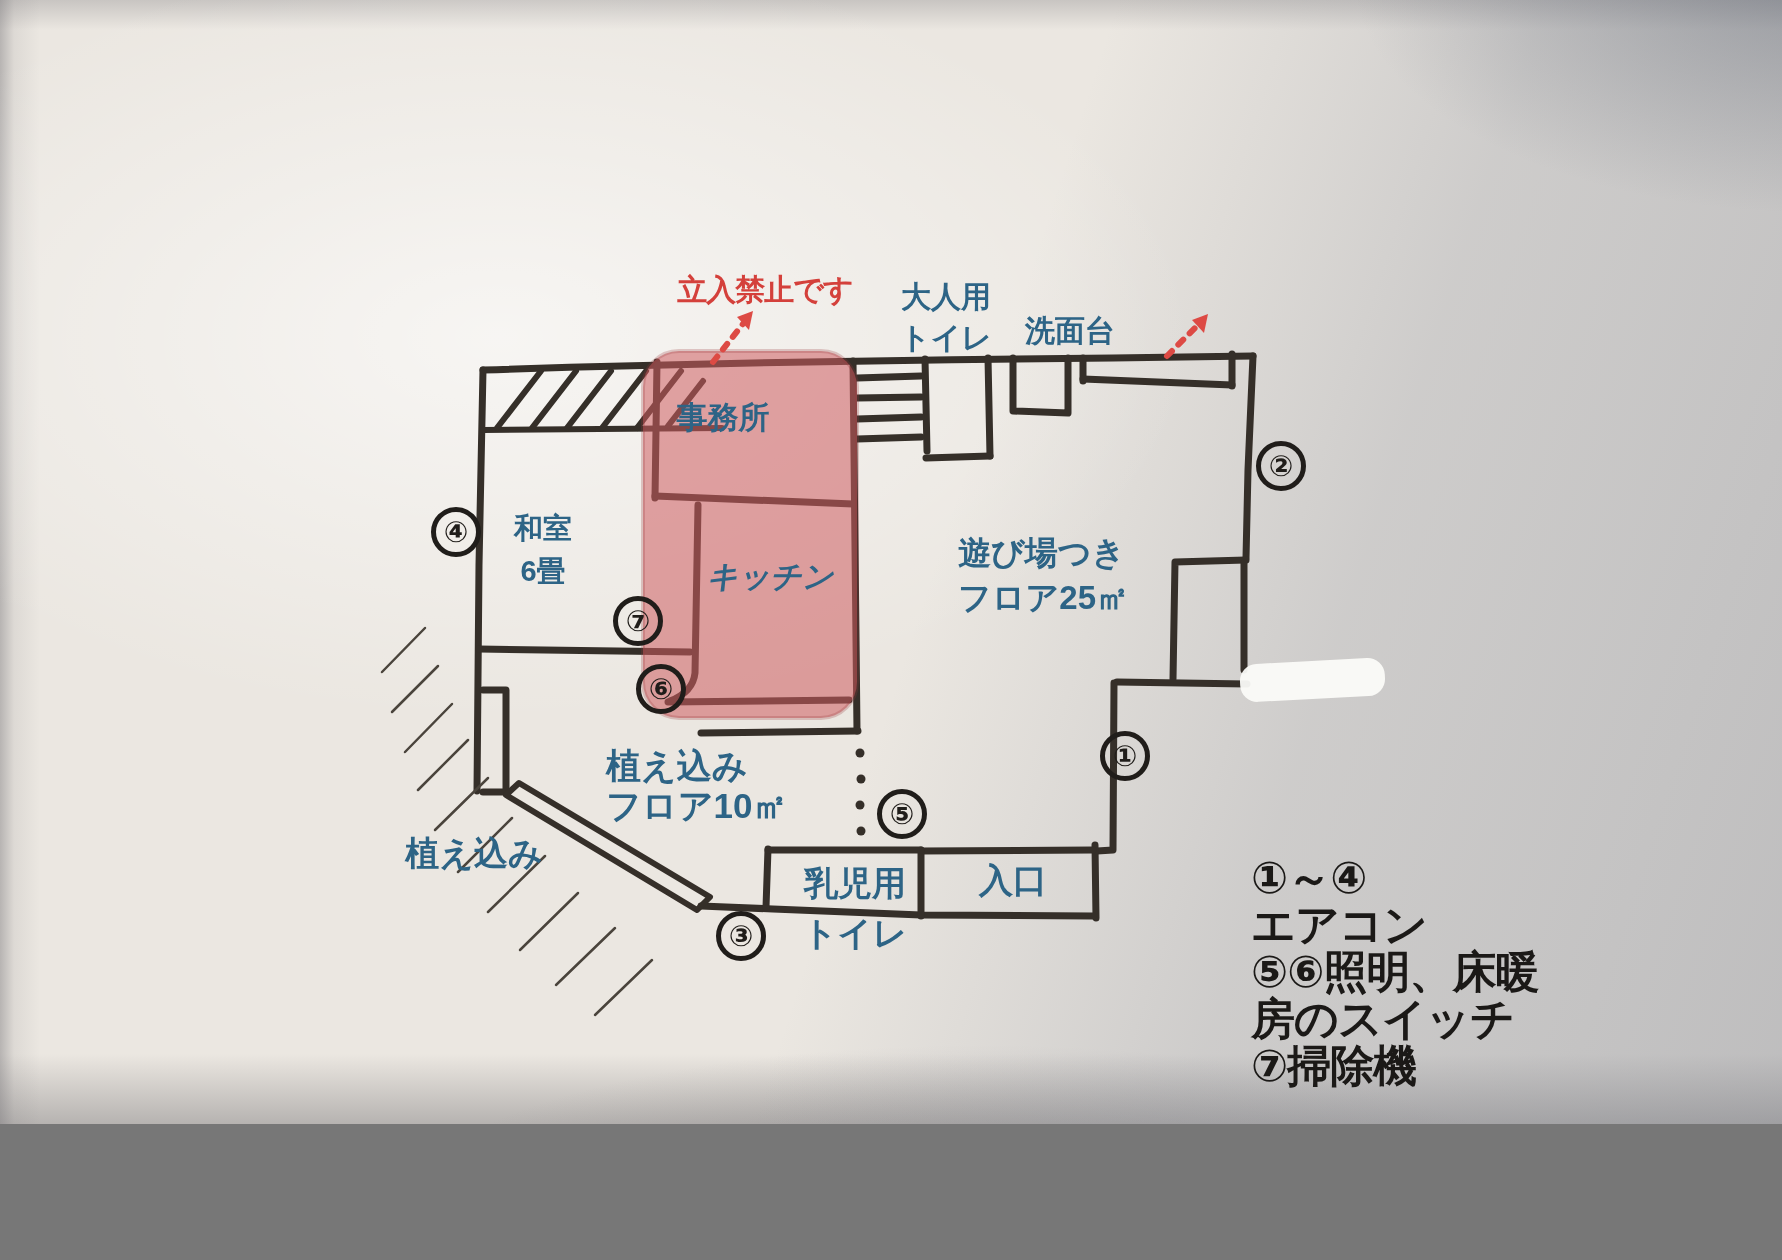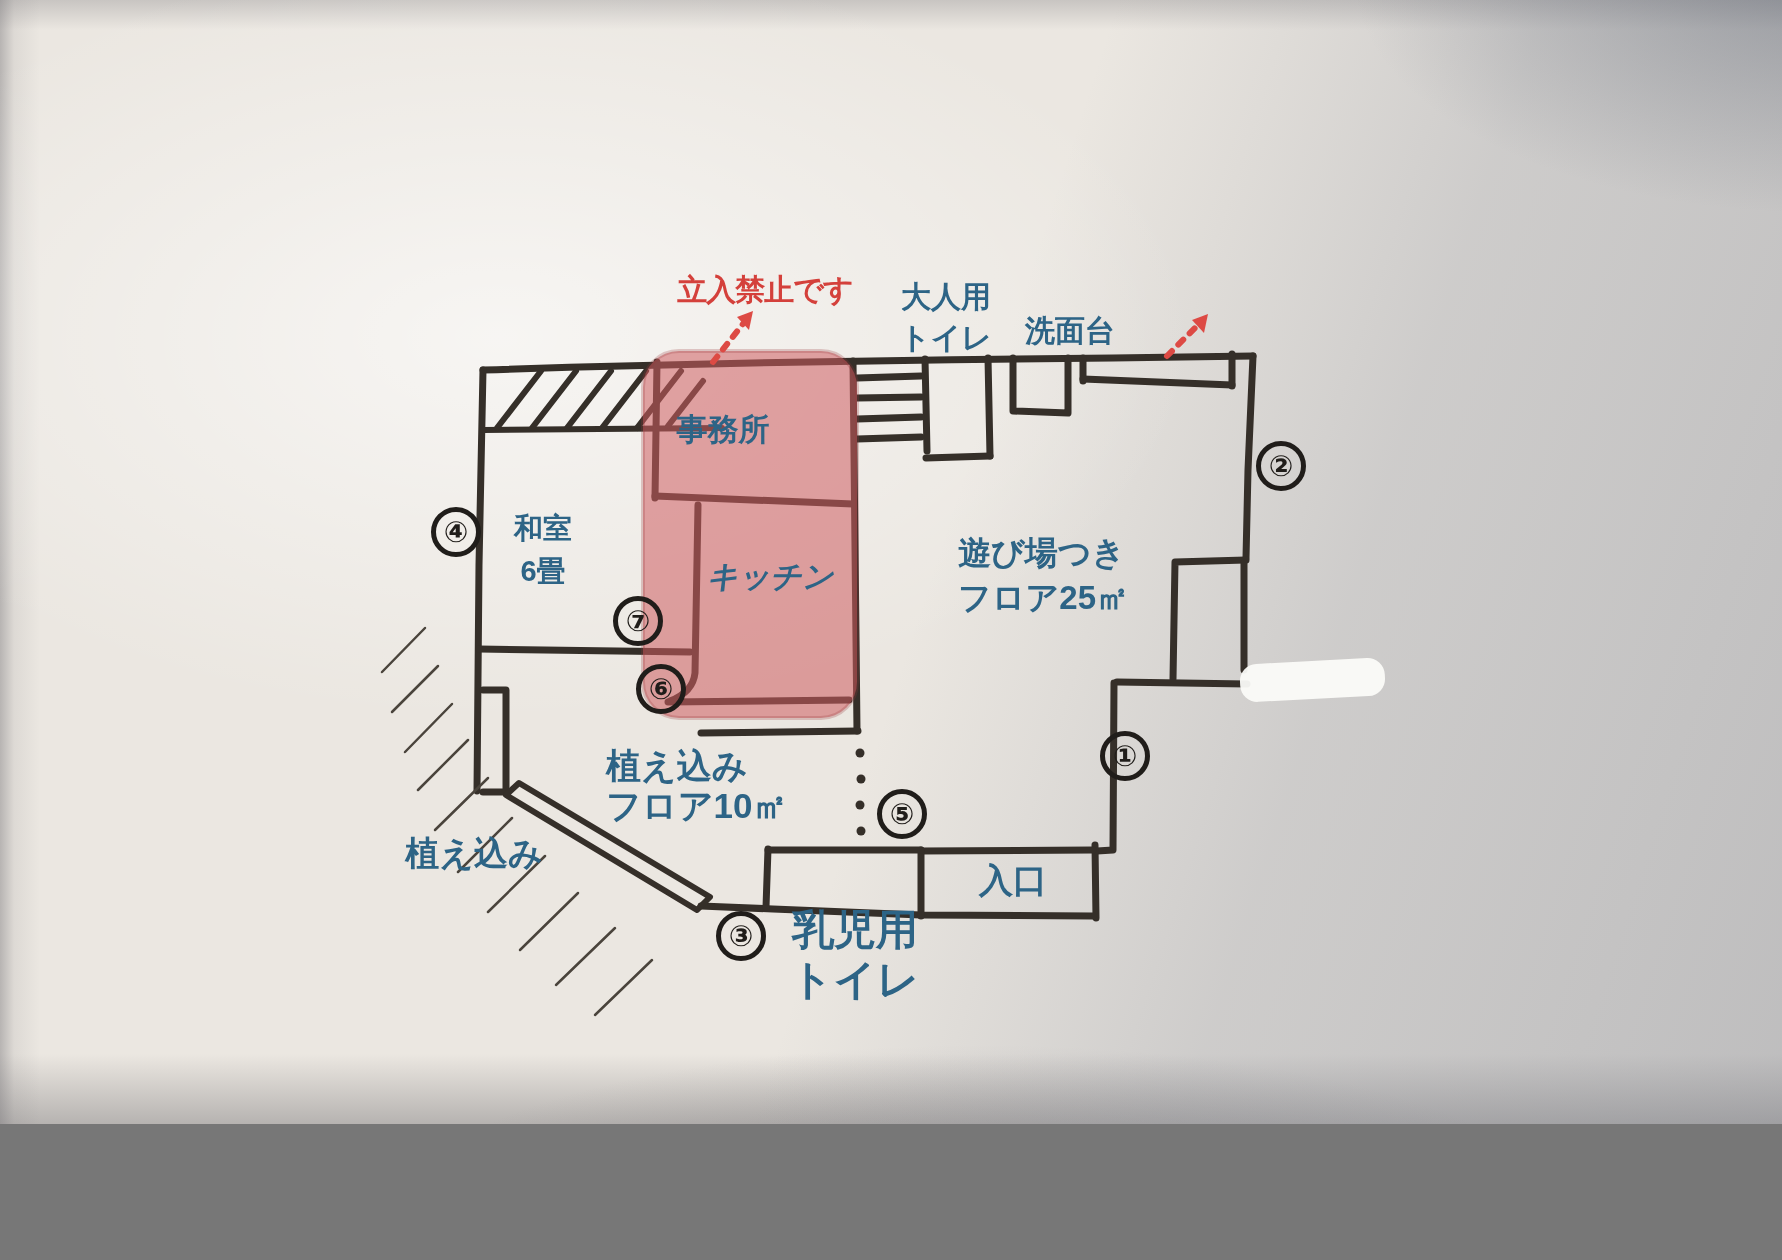--- a/index.html
+++ b/index.html
@@ -128,41 +128,41 @@
       <polygon points="753,311 737,317 749,330" fill="#dd4a44"></polygon>
     </g>
     <g>
       <path d="M1167,356 L1201,322" fill="none" stroke="#dd4a44" stroke-width="6" stroke-linecap="round" stroke-dasharray="7 9"></path>
       <polygon points="1208,314 1192,320 1204,333" fill="#dd4a44"></polygon>
     </g>
   </svg>
 
   <div class="lbl red" style="left:765px;top:290px;font-size:30px;letter-spacing:-1px;">立入禁止です</div>
 
-  <div class="lbl" style="left:723px;top:430px;font-size:31px;">事務所</div>
+  <div class="lbl" style="left:723px;top:418px;font-size:31px;">事務所</div>
   <div class="lbl" style="left:770px;top:577px;font-size:31px;font-style:italic;">キッチン</div>
 
   <div class="lbl" style="left:543px;top:550px;font-size:29px;line-height:43px;">
     <div>和室</div>
     <div>6畳</div>
   </div>
 
   <div class="lbl left" style="left:958px;top:575px;font-size:33px;line-height:45px;">
     <div>遊び場つき</div>
     <div>フロア25㎡</div>
   </div>
 
   <div class="lbl left" style="left:606px;top:786px;font-size:35px;line-height:40px;">
     <div>植え込み</div>
     <div>フロア10㎡</div>
   </div>
 
   <div class="lbl" style="left:474px;top:854px;font-size:34px;">植え込み</div>
 
-  <div class="lbl" style="left:855px;top:908px;font-size:42px;line-height:50px;margin-top:47px;">
+  <div class="lbl" style="left:855px;top:908px;font-size:34px;line-height:50px;">
     <div>乳児用</div>
     <div>トイレ</div>
   </div>
 
   <div class="lbl" style="left:1013px;top:881px;font-size:34px;">入口</div>
 
   <div class="lbl" style="left:946px;top:317px;font-size:30px;line-height:41px;">
     <div>大人用</div>
     <div>トイレ</div>
   </div>
@@ -170,14 +170,21 @@
   <div class="lbl" style="left:1070px;top:331px;font-size:30px;">洗面台</div>
 
   <div class="marker" style="left:1100px;top:731px;">①</div>
   <div class="marker" style="left:1256px;top:441px;">②</div>
   <div class="marker" style="left:716px;top:911px;">③</div>
   <div class="marker" style="left:431px;top:507px;">④</div>
   <div class="marker" style="left:877px;top:789px;">⑤</div>
   <div class="marker" style="left:636px;top:664px;">⑥</div>
   <div class="marker" style="left:613px;top:596px;">⑦</div>
 
+  <div class="legend">
+    <div>①～④</div>
+    <div>エアコン</div>
+    <div>⑤⑥照明、床暖</div>
+    <div>房のスイッチ</div>
+    <div>⑦掃除機</div>
+  </div>
 
 </div>
 
 </body></html>

